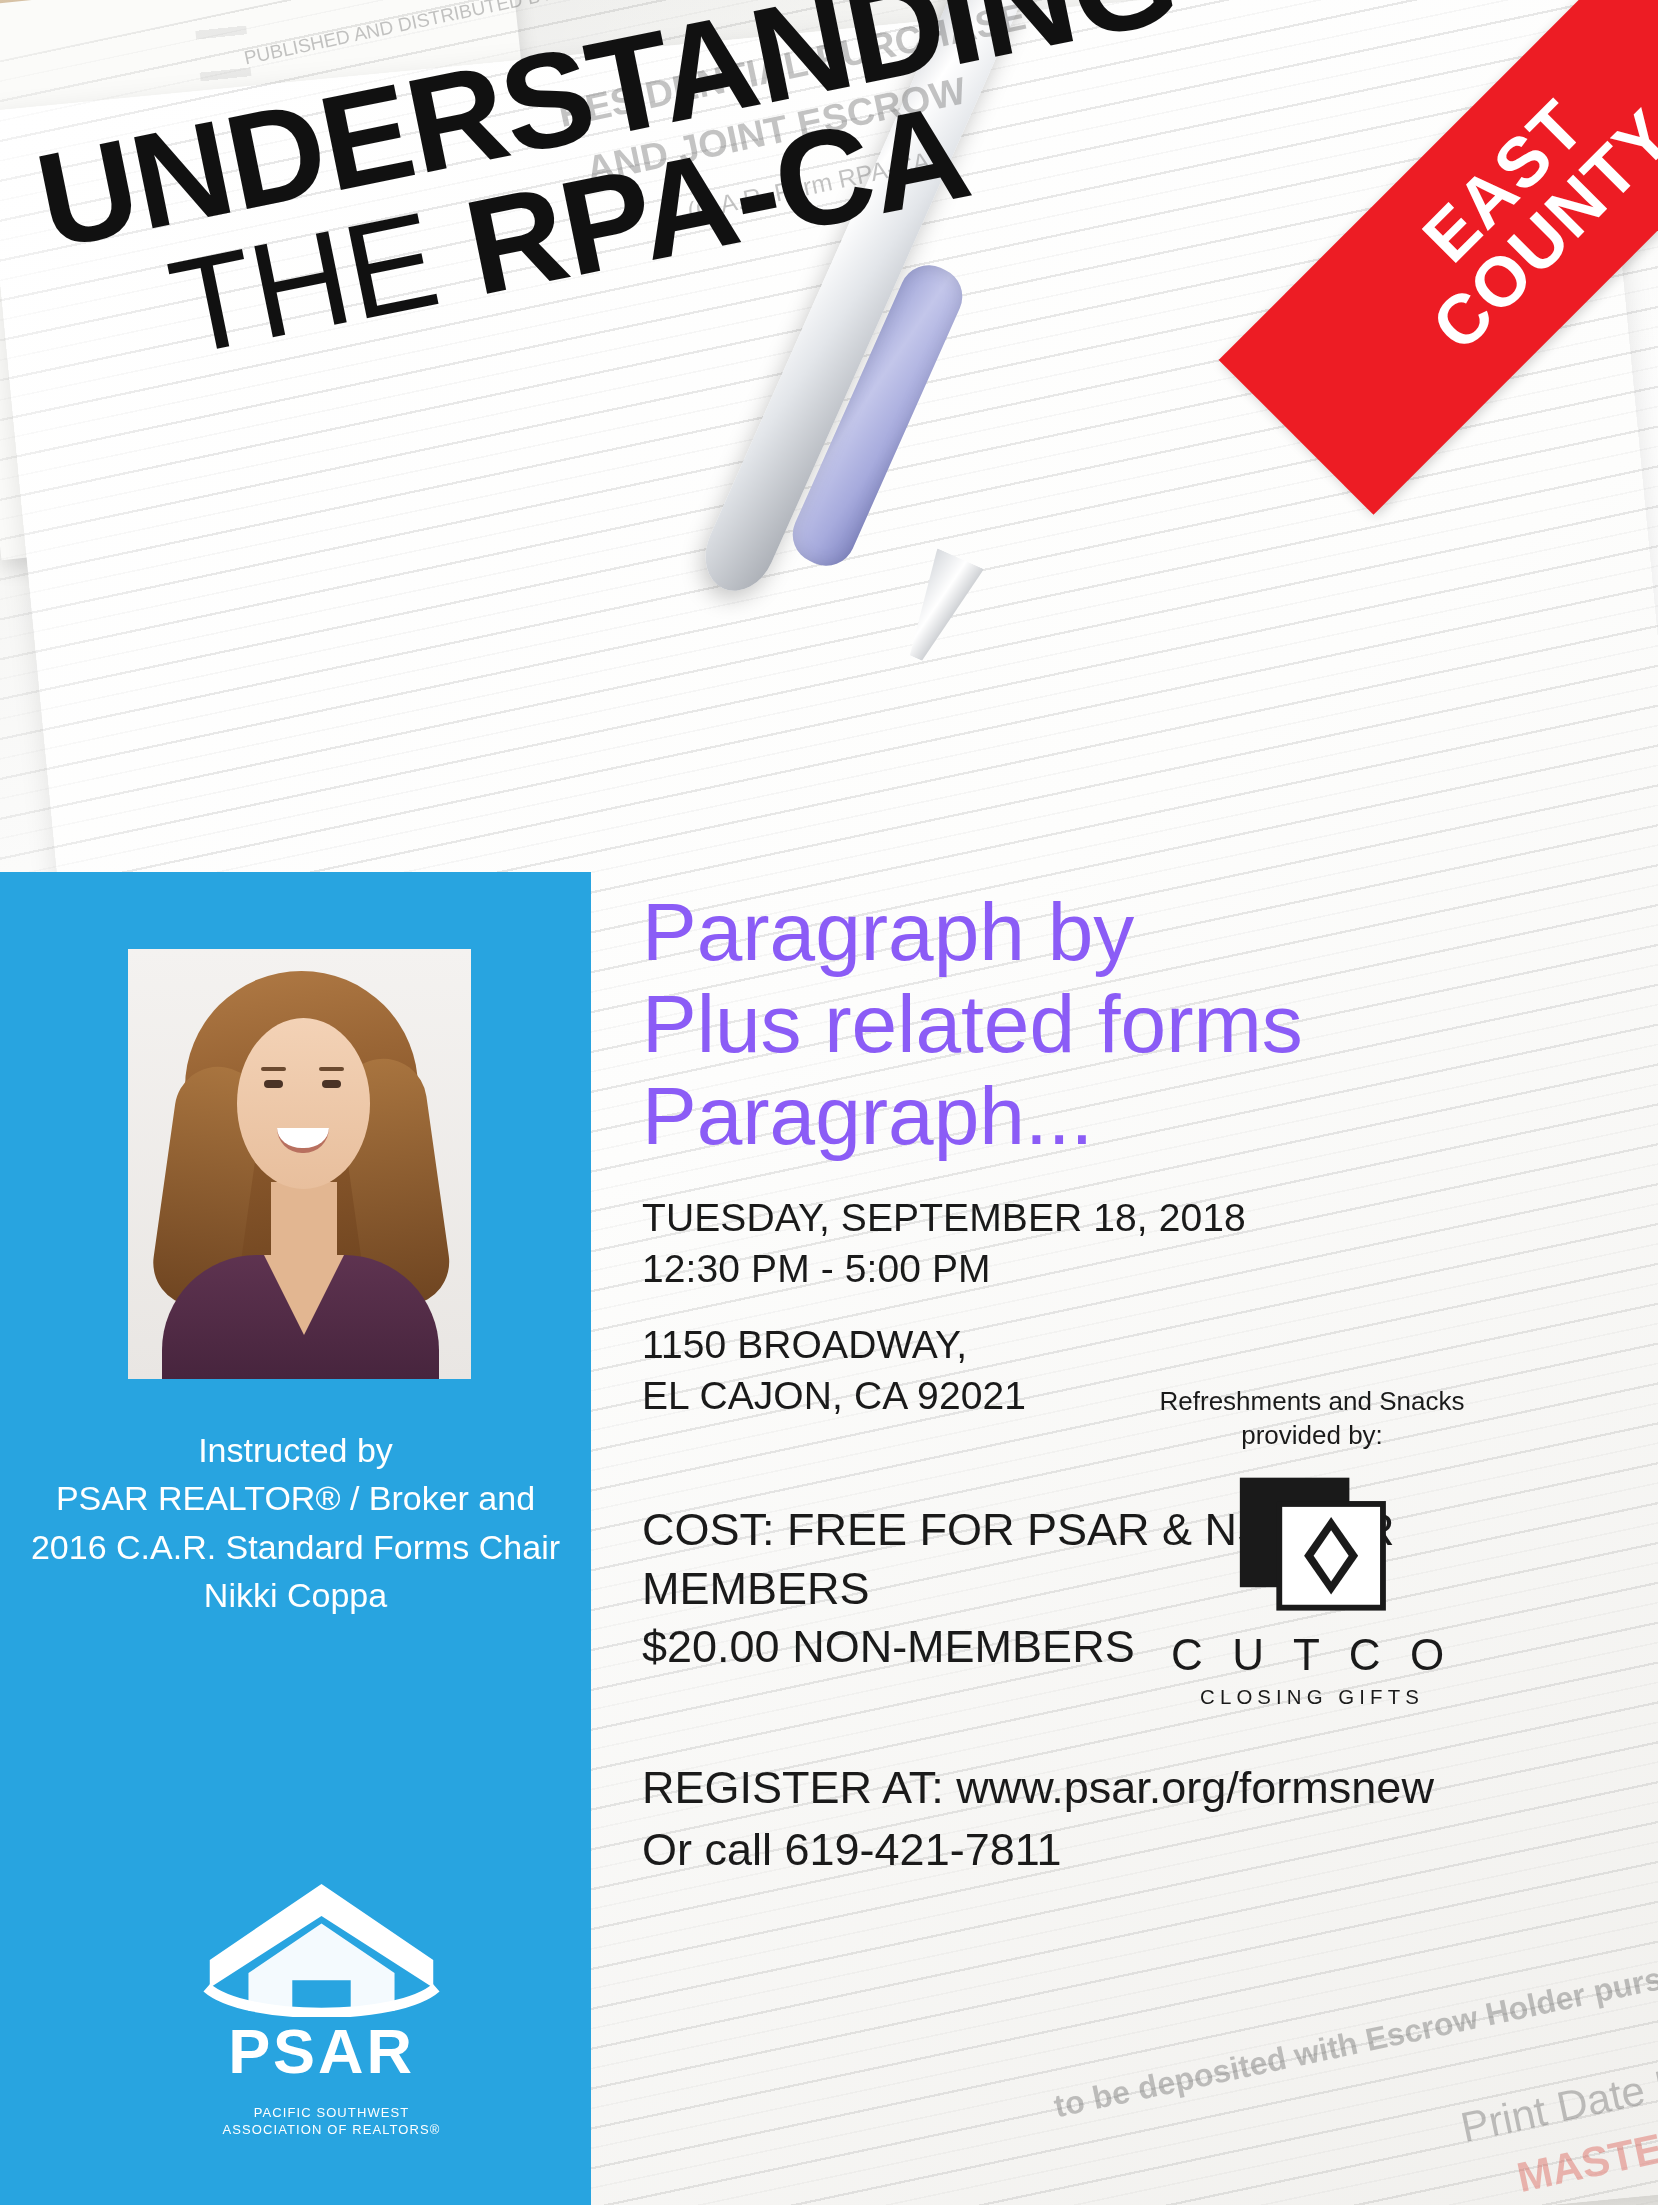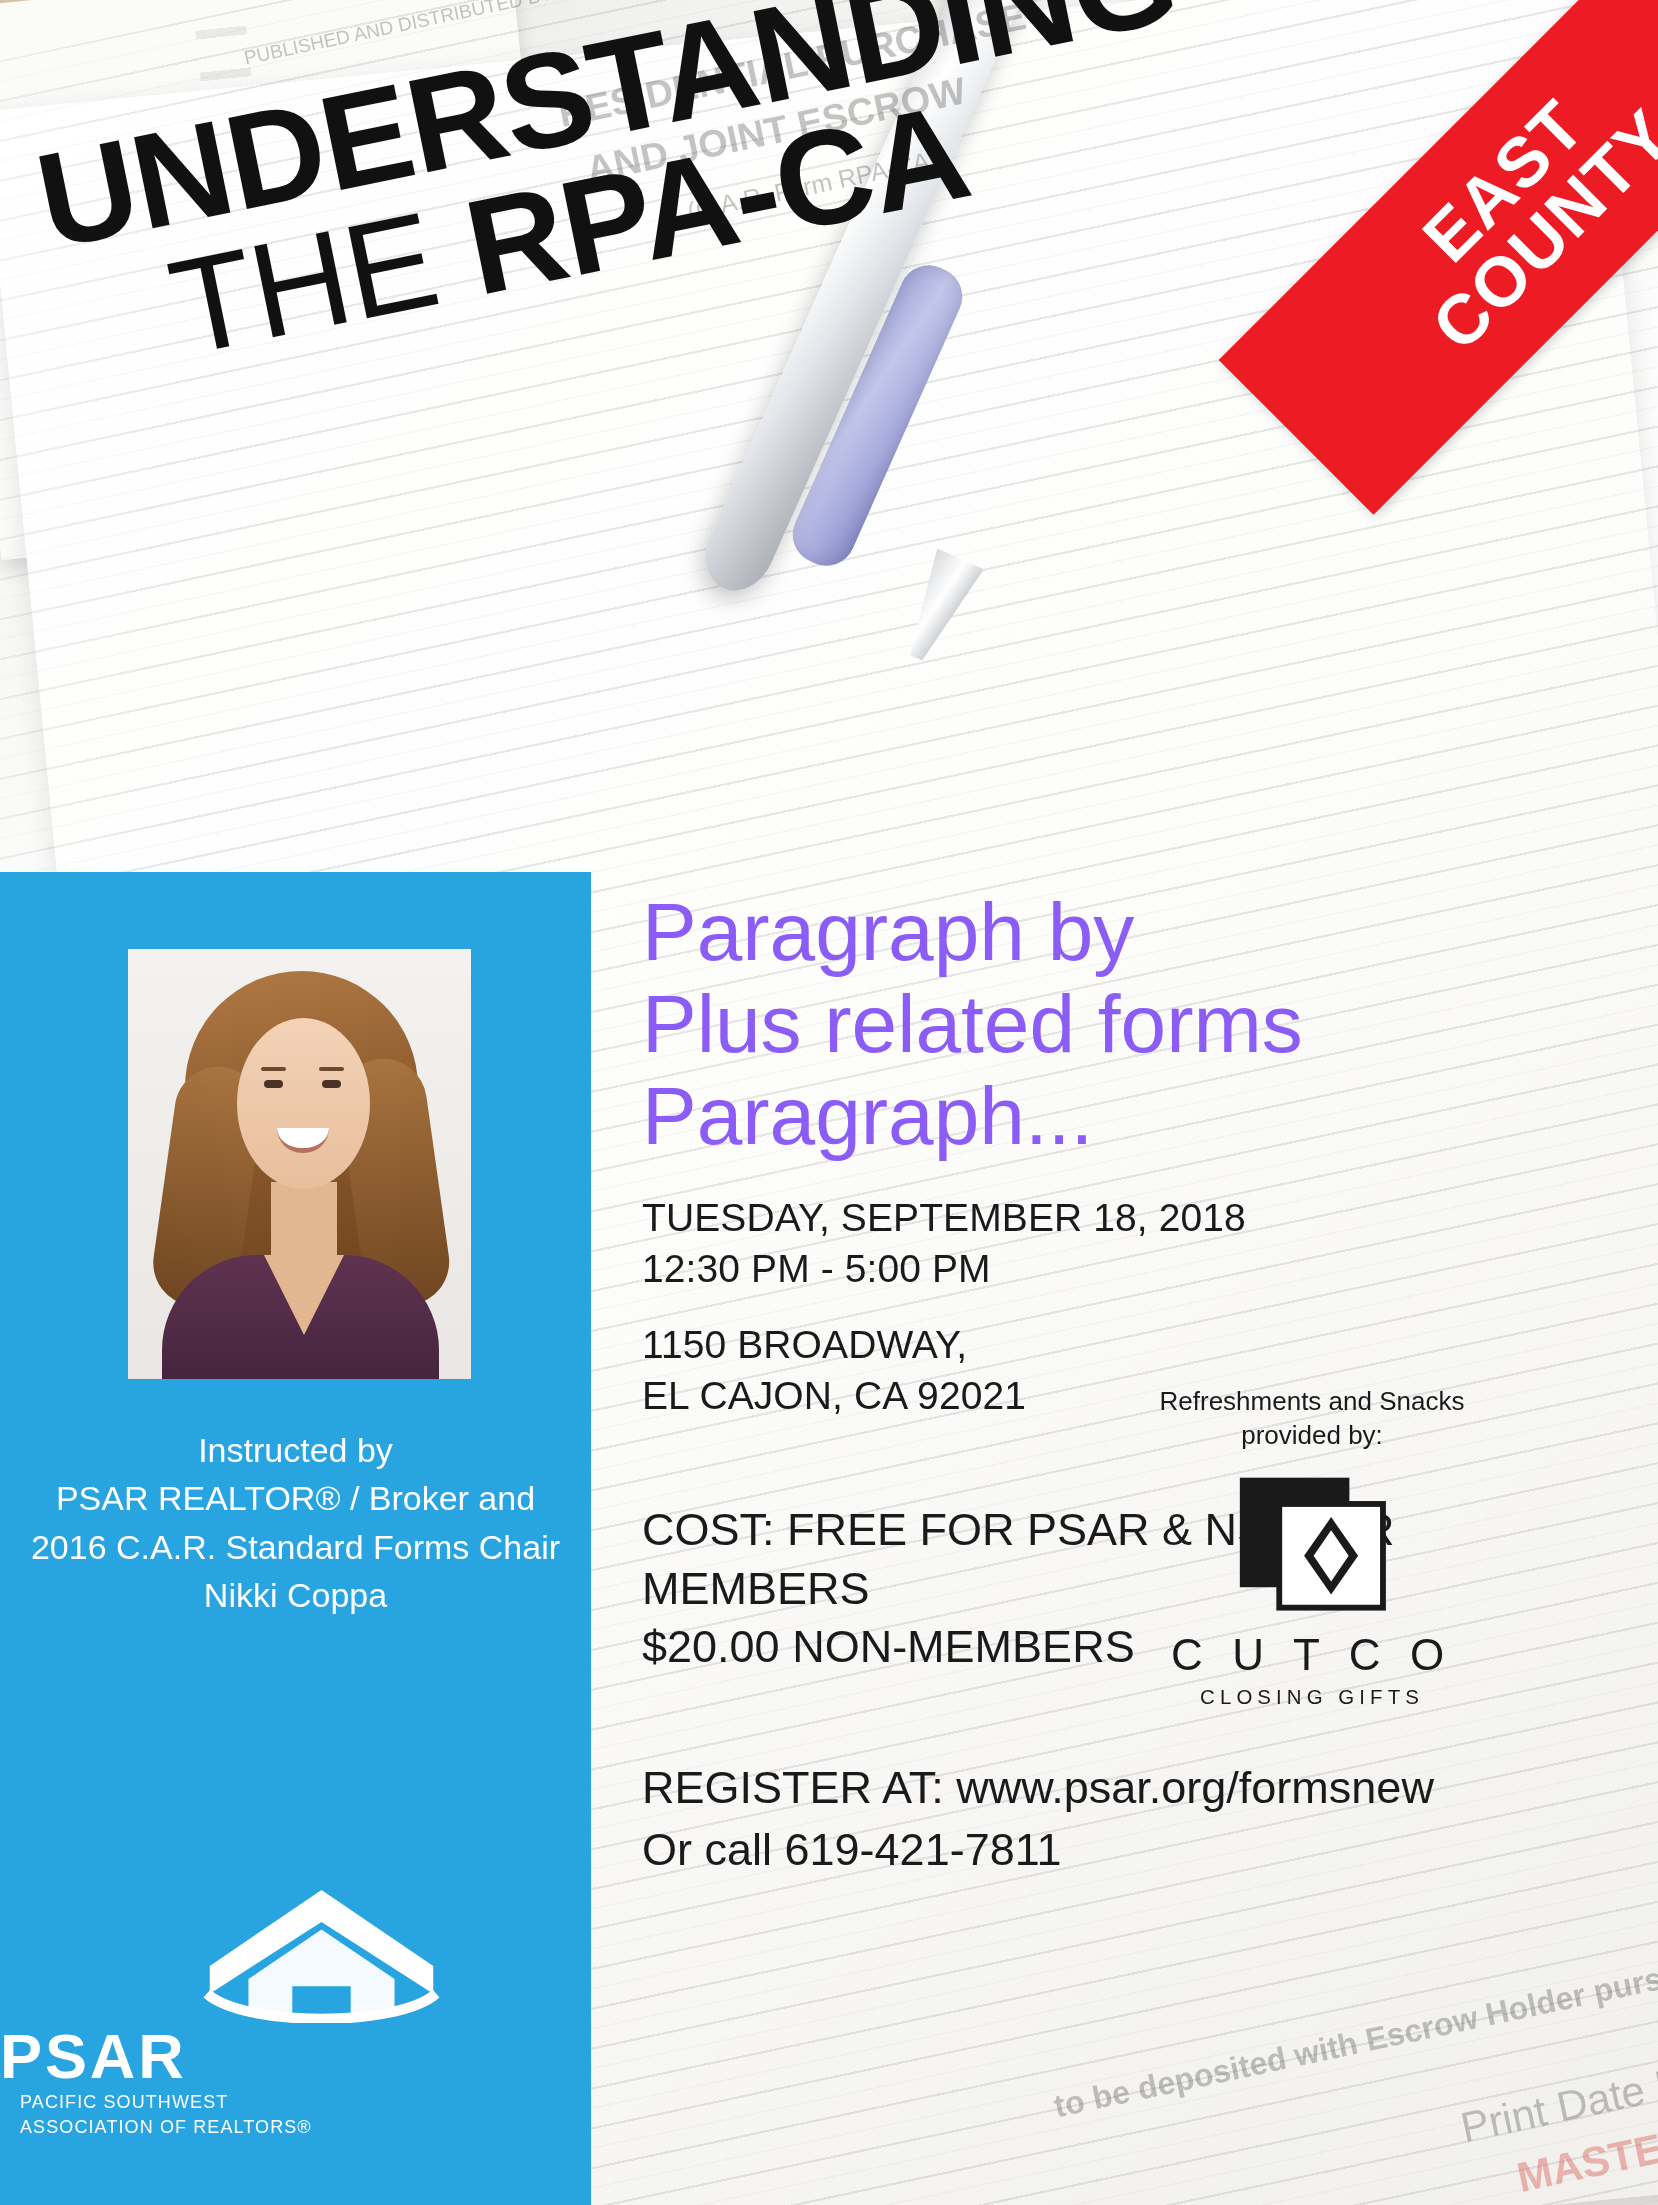--- a/index.html
+++ b/index.html
@@ -262,38 +262,39 @@
     text-align: center;
     color: #ffffff;
     font-size: 34px;
     line-height: 1.42;
   }
 
   .psar-logo {
     position: absolute;
     left: 0; bottom: 66px;
     width: 643px;
+    text-align: center;
     color: #ffffff;
   }
   .psar-mark {
     width: 241px; height: 139px;
     margin: 0 auto 2.9px auto;
     position: relative;
   }
   .psar-word {
     font-size: 63px;
     font-weight: bold;
     letter-spacing: 2.9px;
     line-height: 1;
   }
   .psar-sub {
-    font-size: 18px;
+    font-size: 13px;
     letter-spacing: 1.1px;
     line-height: 1.35;
-    margin-top: 2px;
+    margin-top: 21px;
     padding-left: 20px;
   }
 
   
   .content {
     position: absolute;
     left: 642px; top: 886px;
     width: 970px;
     color: #1a1a1a;
   }

